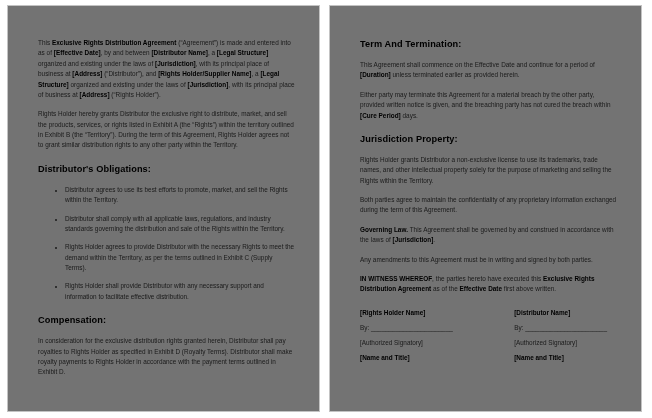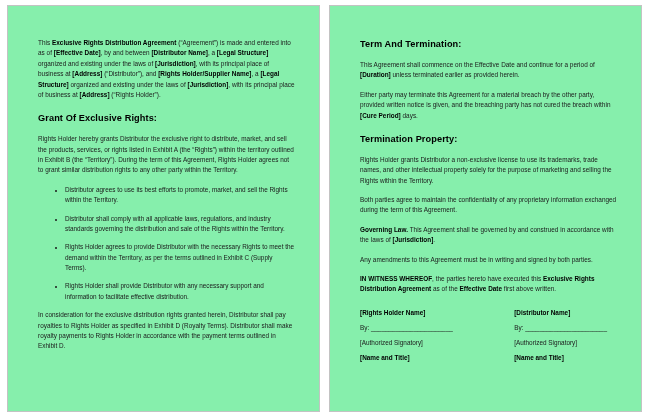--- a/index.html
+++ b/index.html
@@ -12,21 +12,21 @@
   }
   .canvas {
     display: flex;
     gap: 9px;
     padding: 5px 7px;
     box-sizing: border-box;
     width: 652px; height: 418px;
   }
   .page {
     width: 313px; height: 407px;
-    background: #86efac;
+    background: #737373;
     border: 1px solid #c3c3c3;
     box-sizing: border-box;
     padding: 32px 24px 7px 30px;
     overflow: hidden;
   }
   .para {
     margin: 0 0 9px 0;
     font-size: 6.4px;
     line-height: 1.62;
     letter-spacing: 0.02px;
@@ -62,37 +62,38 @@
     line-height: 1.5;
     white-space: nowrap;
   }
 </style>
 </head>
 <body>
 
 <div class="canvas">
   <div class="page">
       <p class="para"><span>This </span><span class="b">Exclusive Rights Distribution Agreement</span><span> (“Agreement”) is made and entered into as of </span><span class="b">[Effective Date]</span><span>, by and between </span><span class="b">[Distributor Name]</span><span>, a </span><span class="b">[Legal Structure]</span><span> organized and existing under the laws of </span><span class="b">[Jurisdiction]</span><span>, with its principal place of business at </span><span class="b">[Address]</span><span> (“Distributor”), and </span><span class="b">[Rights Holder/Supplier Name]</span><span>, a </span><span class="b">[Legal Structure]</span><span> organized and existing under the laws of </span><span class="b">[Jurisdiction]</span><span>, with its principal place of business at </span><span class="b">[Address]</span><span> (“Rights Holder”).</span></p>
-      <h2 class="hd">Grant Of Exclusive Rights:</h2>
       <p class="para"><span>Rights Holder hereby grants Distributor the exclusive right to distribute, market, and sell the products, services, or rights listed in Exhibit A (the “Rights”) within the territory outlined in Exhibit B (the “Territory”). During the term of this Agreement, Rights Holder agrees not to grant similar distribution rights to any other party within the Territory.</span></p>
+      <h2 class="hd">Distributor's Obligations:</h2>
       <ul class="bullet-list">
         <li><span>Distributor agrees to use its best efforts to promote, market, and sell the Rights within the Territory.</span></li>
         <li><span>Distributor shall comply with all applicable laws, regulations, and industry standards governing the distribution and sale of the Rights within the Territory.</span></li>
       </ul>
       <ul class="bullet-list">
         <li><span>Rights Holder agrees to provide Distributor with the necessary Rights to meet the demand within the Territory, as per the terms outlined in Exhibit C (Supply Terms).</span></li>
         <li><span>Rights Holder shall provide Distributor with any necessary support and information to facilitate effective distribution.</span></li>
       </ul>
+      <h2 class="hd">Compensation:</h2>
       <p class="para"><span>In consideration for the exclusive distribution rights granted herein, Distributor shall pay royalties to Rights Holder as specified in Exhibit D (Royalty Terms). Distributor shall make royalty payments to Rights Holder in accordance with the payment terms outlined in Exhibit D.</span></p>
     </div>
   <div class="page">
       <h2 class="hd">Term And Termination:</h2>
       <p class="para"><span>This Agreement shall commence on the Effective Date and continue for a period of </span><span class="b">[Duration]</span><span> unless terminated earlier as provided herein.</span></p>
       <p class="para"><span>Either party may terminate this Agreement for a material breach by the other party, provided written notice is given, and the breaching party has not cured the breach within </span><span class="b">[Cure Period]</span><span> days.</span></p>
-      <h2 class="hd">Termination Property:</h2>
+      <h2 class="hd">Jurisdiction Property:</h2>
       <p class="para"><span>Rights Holder grants Distributor a non-exclusive license to use its trademarks, trade names, and other intellectual property solely for the purpose of marketing and selling the Rights within the Territory.</span></p>
       <p class="para"><span>Both parties agree to maintain the confidentiality of any proprietary information exchanged during the term of this Agreement.</span></p>
       <p class="para"><span class="b">Governing Law.</span><span> This Agreement shall be governed by and construed in accordance with the laws of </span><span class="b">[Jurisdiction]</span><span>.</span></p>
       <p class="para"><span>Any amendments to this Agreement must be in writing and signed by both parties.</span></p>
       <p class="para"><span class="b">IN WITNESS WHEREOF</span><span>, the parties hereto have executed this </span><span class="b">Exclusive Rights Distribution Agreement</span><span> as of the </span><span class="b">Effective Date</span><span> first above written.</span></p>
       <div class="sig">
         <div class="sig-col">
           <p class="sig-line"><span class="b">[Rights Holder Name]</span></p>
           <p class="sig-line"><span>By: _______________________</span></p>
           <p class="sig-line"><span>[Authorized Signatory]</span></p>

